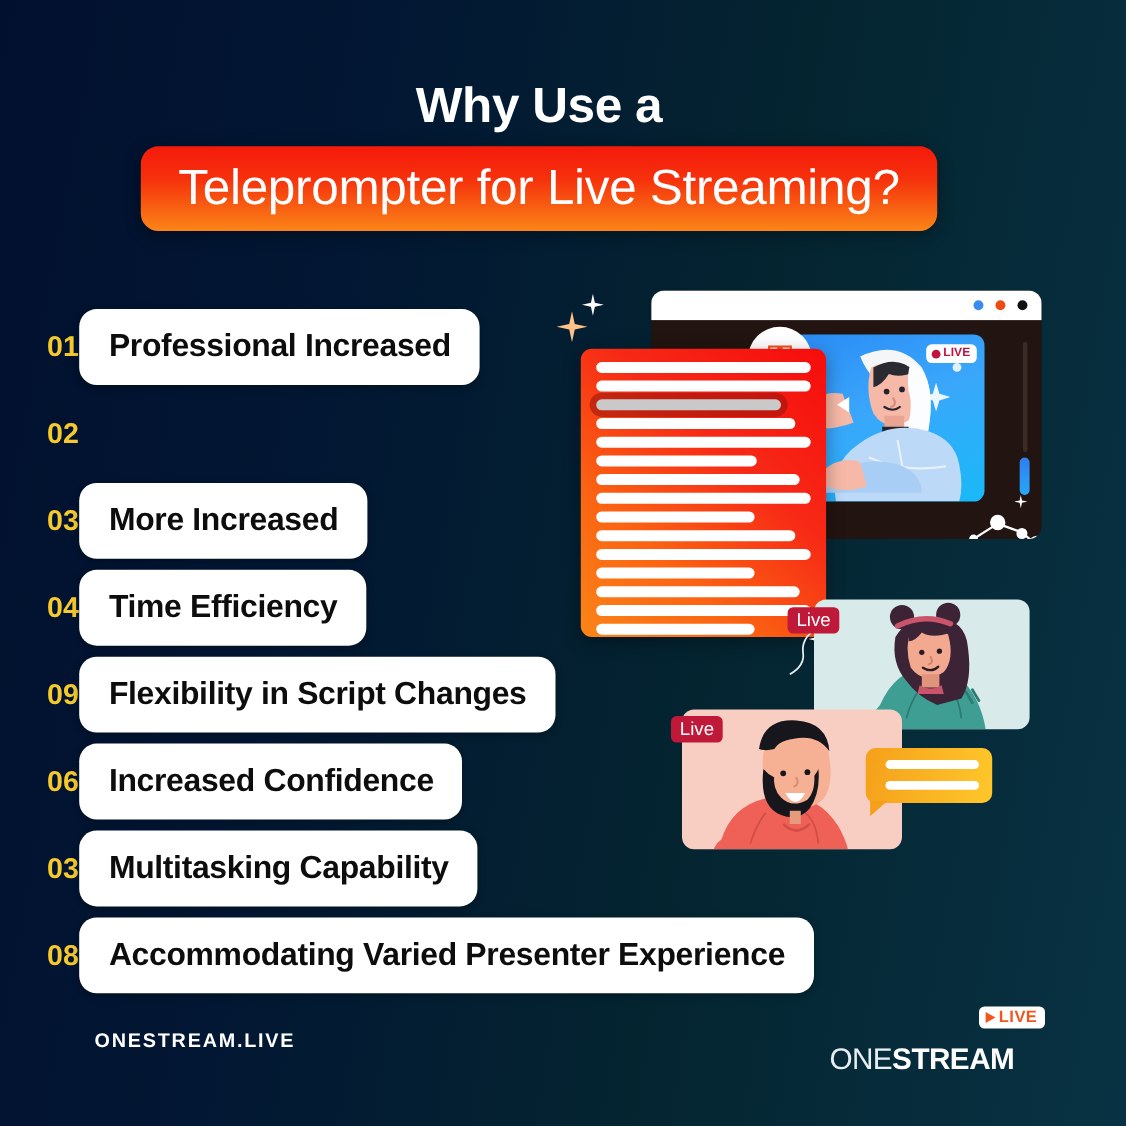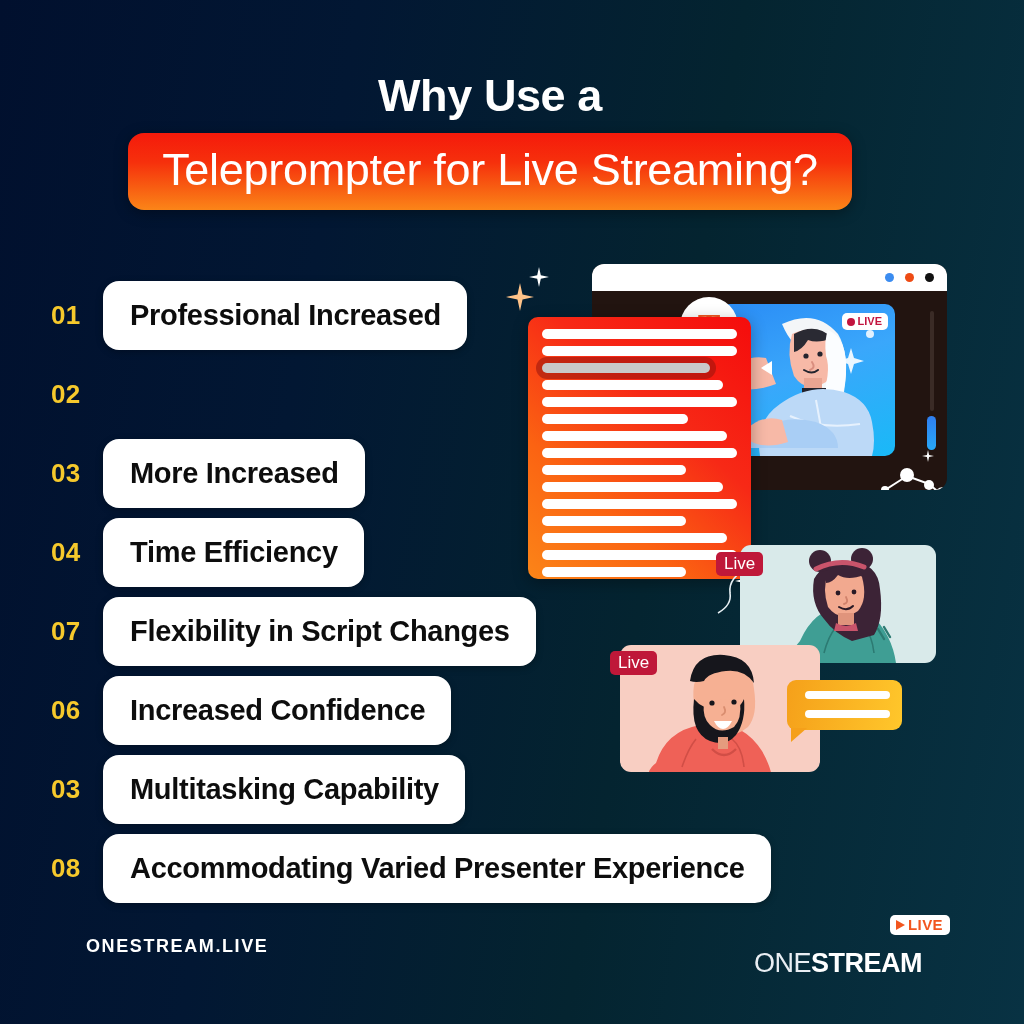--- a/index.html
+++ b/index.html
@@ -45,22 +45,23 @@
     font-weight: normal;
     letter-spacing: -0.3px;
     line-height: 1;
     white-space: nowrap;
   }
 
   
   .list {
     position: absolute;
     top: 276px;
-    left: 51px;
+    left: 20px;
     width: 880px;
+    text-align: right;
   }
   .list-row {
     display: flex;
     align-items: center;
     height: 79px;
   }
   .row-num {
     width: 52px;
     flex: 0 0 52px;
     color: #f6c92c;
@@ -296,21 +297,21 @@
     </div>
 
     <div class="list-row">
       <div class="row-num">04</div>
       <div class="row-pill">
         <span class="row-label">Time Efficiency</span>
       </div>
     </div>
 
     <div class="list-row">
-      <div class="row-num">07</div>
+      <div class="row-num">09</div>
       <div class="row-pill">
         <span class="row-label">Flexibility in Script Changes</span>
       </div>
     </div>
 
     <div class="list-row">
       <div class="row-num">06</div>
       <div class="row-pill">
         <span class="row-label">Increased Confidence</span>
       </div>

